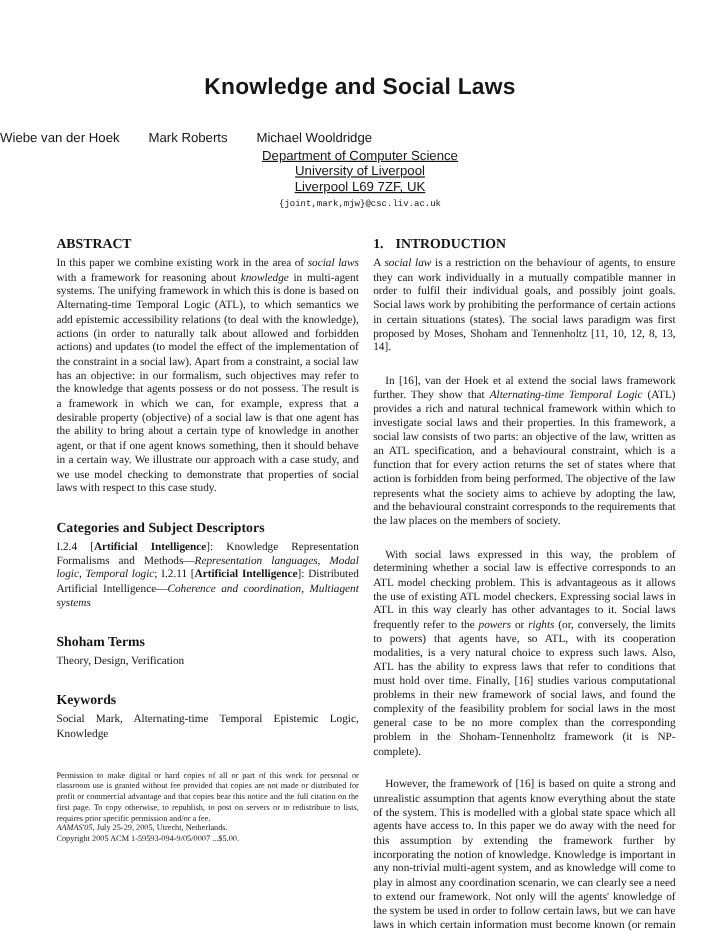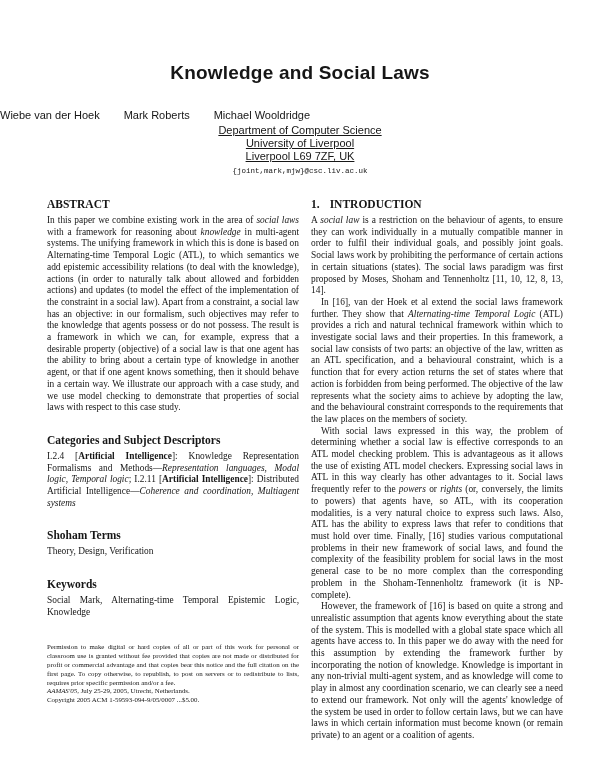--- a/index.html
+++ b/index.html
@@ -76,21 +76,21 @@
   p.indent { text-indent: 10px; }
   
   .footnote {
     margin-top: auto;
     font-size: 6.9px;
     line-height: 8.8px;
   }
   .footnote p { margin: 0; }
   .footnote .perm { text-align: justify; }
   
-  .col-right p + p { margin-top: 0; }
+  .col-right p + p { margin-top: 16px; }
 </style>
 </head>
 <body>
 
 <div class="page">
 
   <header class="paper-header">
     <h1 class="paper-title">Knowledge and Social Laws</h1>
     <div class="authors-line">
       <span>Wiebe van der Hoek</span>

